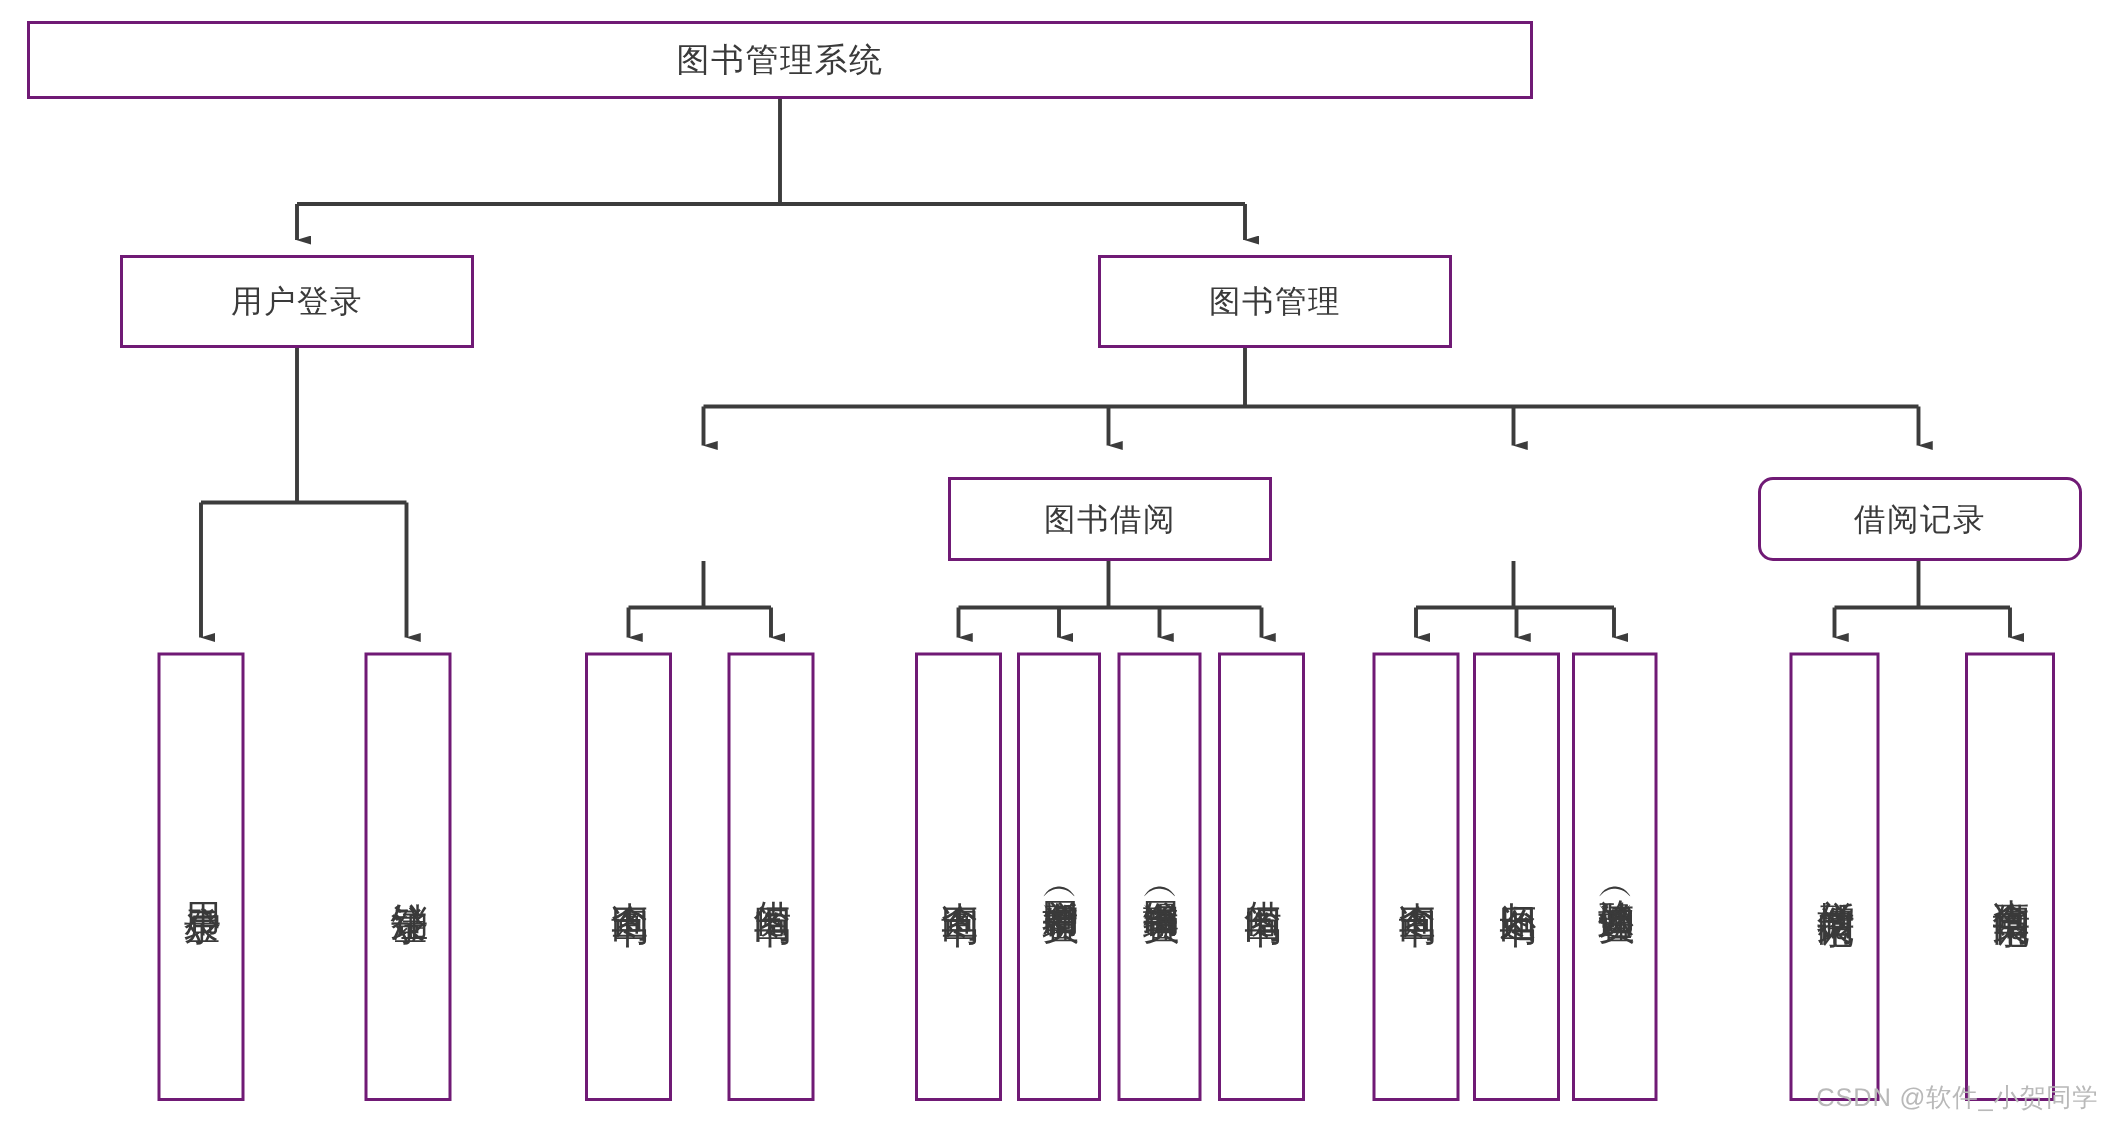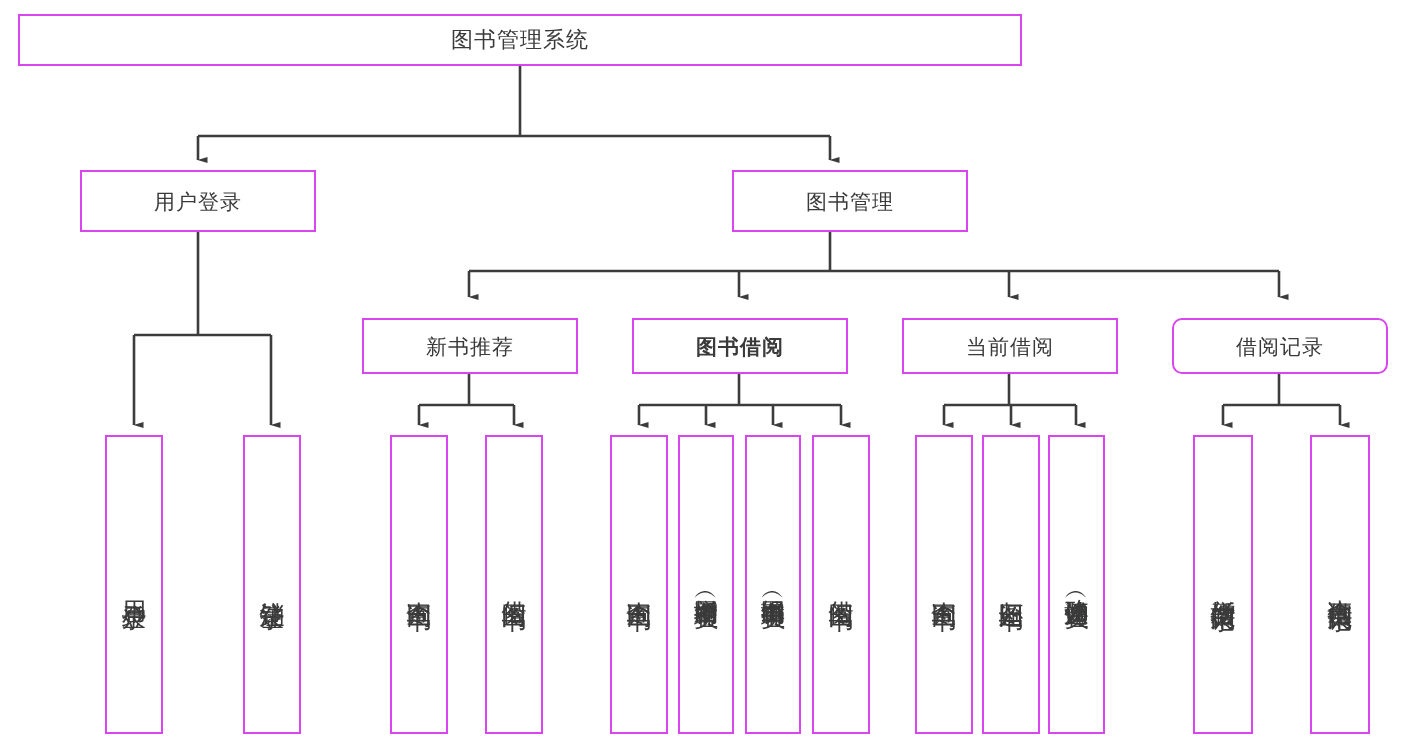--- a/index.html
+++ b/index.html
@@ -21,21 +21,21 @@
     position: absolute;
     left: 0;
     top: 0;
     width: 1405px;
     height: 747px;
   }
   .node {
     position: absolute;
     box-sizing: border-box;
     background: #ffffff;
-    border: 2px solid #d946ef;
+    border: 2px solid #701a75;
     color: #3a3a3a;
     display: flex;
     align-items: center;
     justify-content: center;
     z-index: 2;
   }
   .node .label {
     display: block;
     text-align: center;
     color: #3a3a3a;
@@ -138,28 +138,22 @@
     <span class="label">图书管理系统</span>
   </div>
 
   <div class="node horiz" style="left: 80px; top: 170px; width: 236px; height: 62px;">
     <span class="label">用户登录</span>
   </div>
   <div class="node horiz" style="left: 712px; top: 170px; width: 236px; height: 62px; margin-left: 20px;">
     <span class="label">图书管理</span>
   </div>
 
-  <div class="node horiz" style="left: 362px; top: 318px; width: 216px; height: 56px;">
-    <span class="label">新书推荐</span>
-  </div>
-  <div class="node horiz" style="left: 632px; top: 318px; width: 216px; height: 56px; font-weight: bold;">
+  <div class="node horiz" style="left: 632px; top: 318px; width: 216px; height: 56px;">
     <span class="label">图书借阅</span>
-  </div>
-  <div class="node horiz" style="left: 902px; top: 318px; width: 216px; height: 56px;">
-    <span class="label">当前借阅</span>
   </div>
   <div class="node horiz" style="left: 1172px; top: 318px; width: 216px; height: 56px; border-radius: 10px;">
     <span class="label">借阅记录</span>
   </div>
 
   <div class="node vert" style="left: 105px; top: 435px; width: 58px; height: 299px;">
     <span class="label">用户登录</span>
   </div>
   <div class="node vert" style="left: 243px; top: 435px; width: 58px; height: 299px;">
     <span class="label">注销登录</span>
@@ -191,13 +185,14 @@
   <div class="node vert long" style="left: 1048px; top: 435px; width: 57px; height: 299px;">
     <span class="label">确认归还（管理员）</span>
   </div>
   <div class="node vert" style="left: 1193px; top: 435px; width: 60px; height: 299px;">
     <span class="label">新增借阅记录</span>
   </div>
   <div class="node vert" style="left: 1310px; top: 435px; width: 60px; height: 299px;">
     <span class="label">查询借阅记录</span>
   </div>
 
+  <div id="watermark">CSDN @软件_小贺同学</div>
 </div>
 
 </body></html>

